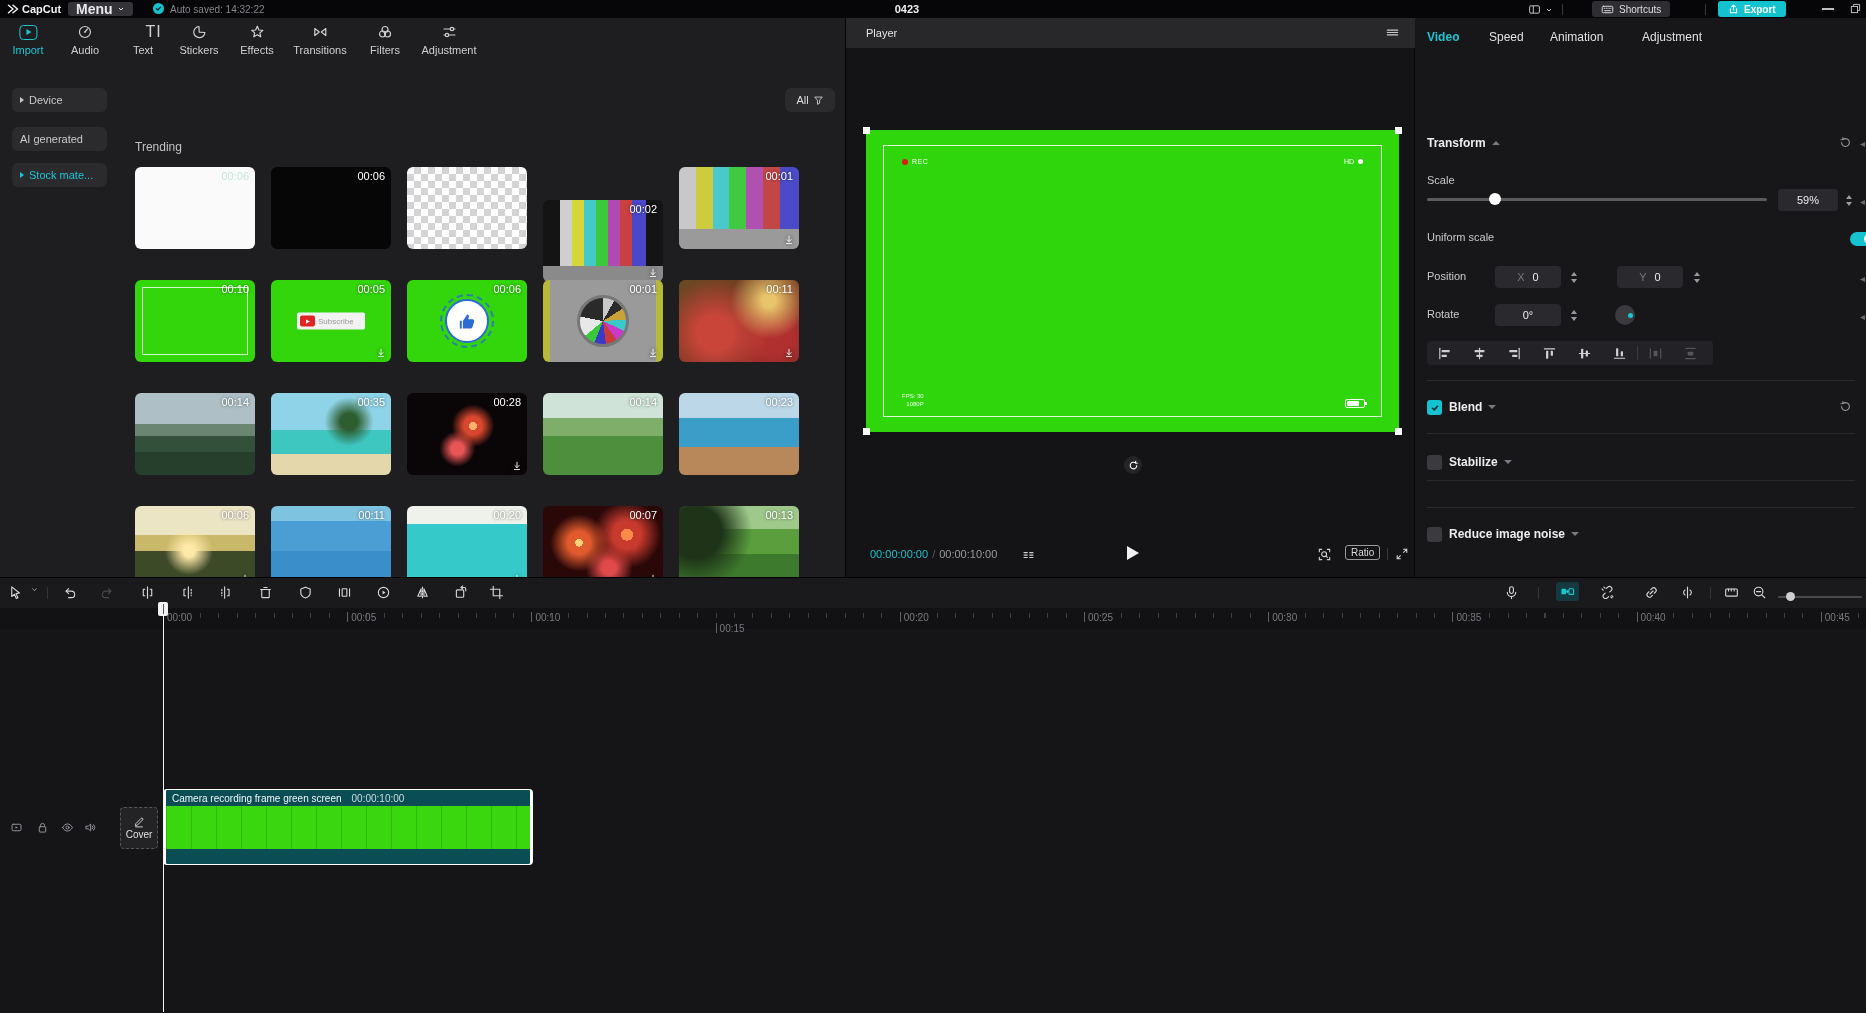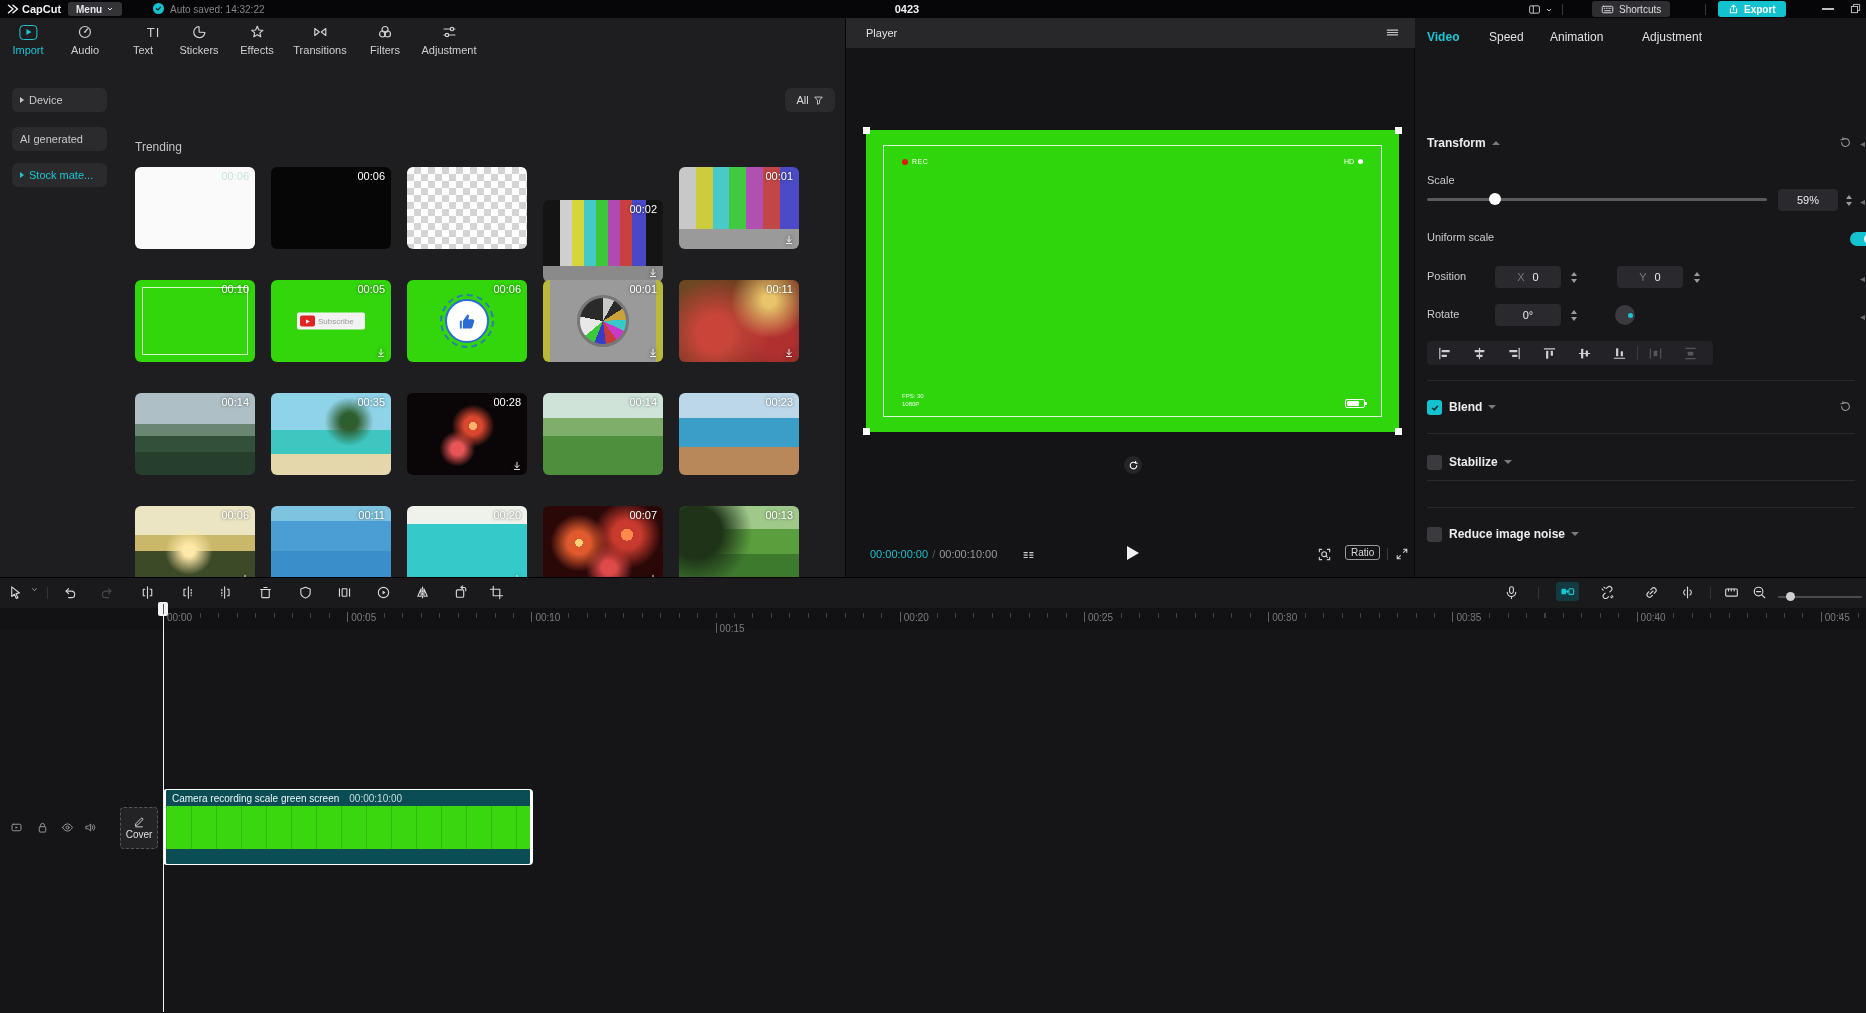--- a/index.html
+++ b/index.html
@@ -7,21 +7,21 @@
   body { font-family:"Liberation Sans","DejaVu Sans",sans-serif; }
   #app { position:relative; width:1866px; height:1013px; background:#141416; overflow:hidden; color:#d6d6d8; }
   .abs { position:absolute; }
   svg { display:block; }
   .ico { display:inline-flex; align-items:center; justify-content:center; }
 
   
   #topbar { left:0; top:0; width:1866px; height:18px; background:#060608; }
   .logo-glyph { color:#f2f2f4; }
   .app-name { color:#f2f2f4; font-size:11px; font-weight:bold; }
-  .menu-btn { left:68px; top:2px; height:14px; padding:0 8px; background:#343438; border-radius:3px; display:flex; align-items:center; gap:4px; color:#e8e8ea; font-size:10px; font-weight:bold; cursor:pointer; }
+  .menu-btn { left:68px; top:2px; height:14px; padding:0 8px; background:#343438; border-radius:3px; display:flex; align-items:center; gap:4px; color:#e8e8ea; font-size:14px; font-weight:bold; cursor:pointer; }
   .autosave-dot { left:153px; top:3px; width:11px; height:11px; border-radius:50%; background:#14c3cf; color:#06282b; }
   .autosave-txt { left:170px; top:4px; font-size:10px; color:#85858a; }
   .doc-title { left:857px; top:3px; width:100px; text-align:center; color:#f0f0f2; font-size:11px; font-weight:bold; }
   .tb-ic { color:#c9c9cd; cursor:pointer; }
   .tb-sep { width:1px; height:11px; background:#38383c; top:4px; }
   .shortcuts-btn { left:1592px; top:1px; height:16px; padding:0 9px; background:#2e2e32; border-radius:3px; display:flex; align-items:center; gap:5px; color:#dededf; font-size:10px; cursor:pointer; }
   .export-btn { left:1718px; top:1px; height:16px; padding:0 10px; background:#12c3cf; border-radius:3px; display:flex; align-items:center; gap:5px; color:#fff; font-size:10px; font-weight:bold; cursor:pointer; }
   .win-min { left:1822px; top:8px; width:12px; height:2px; background:#bfbfc2; cursor:pointer; }
   .win-restore { left:1850px; top:3px; cursor:pointer; color:#bfbfc2; }
 
@@ -63,21 +63,21 @@
   .k-fireworks { background:radial-gradient(circle at 55% 40%,#ffb36a 0 5%,#d9472e 5% 11%,rgba(0,0,0,0) 26%),radial-gradient(circle at 42% 68%,#e85555 0 7%,rgba(0,0,0,0) 20%),#0a0507; }
   .k-dancers { background:linear-gradient(180deg,#cfe3d8 0 30%,#7fae6a 30% 52%,#4e8f3e 52%); }
   .k-beach-friends { background:linear-gradient(180deg,#bcd8e8 0 30%,#3a9ec9 30% 66%,#b8885a 66%); }
   .k-forest { background:radial-gradient(circle at 45% 55%,#ffe9a8 0 7%,rgba(0,0,0,0) 30%),linear-gradient(180deg,#ece5c4 0 35%,#c9b86a 35% 55%,#3c4a28 55%); }
   .k-ocean { background:linear-gradient(180deg,#7ec3e0 0 18%,#4a9ed3 18% 55%,#3a8ec9 55%); }
   .k-pool { background:linear-gradient(180deg,#eef2ea 0 22%,#35c9c9 22%); }
   .k-fireworks-red { background:radial-gradient(circle at 30% 45%,#ffd27a 0 4%,#e05a2e 4% 12%,rgba(0,0,0,0) 30%),radial-gradient(circle at 70% 35%,#ff8a4a 0 6%,#c93a2e 6% 14%,rgba(0,0,0,0) 34%),radial-gradient(circle at 55% 75%,#e04a4a 0 8%,rgba(0,0,0,0) 26%),#2a0808; }
   .k-park { background:radial-gradient(circle at 14% 32%,#1e3318 0 22%,rgba(0,0,0,0) 48%),linear-gradient(180deg,#9ec98a 0 28%,#5a9e3e 28% 58%,#3e7a2e 58%); }
 
   
-  #player { left:845px; top:18px; width:570px; height:559px; background:#141416; border-left:1px solid #060608; border-right:1px solid #060608; }
+  #player { left:845px; top:18px; width:570px; height:559px; background:#141416; border-left:1px solid #060608; border-right:1px solid #060608;text-align:right; }
   .player-header { left:0; top:0; width:570px; height:30px; background:#28282a; display:flex; align-items:center; }
   .player-title { margin-left:20px; font-size:11px; color:#e4e4e6; }
   .player-menu { position:absolute; right:16px; top:7px; color:#c9c9cc; cursor:pointer; }
   #preview { left:20px; top:112px; width:533px; height:302px; background:#2ed60b; }
   .vf-frame { position:absolute; inset:15px 17px; border:1px solid rgba(255,255,255,.85); }
   .rec { position:absolute; left:36px; top:28px; display:flex; align-items:center; gap:4px; }
   .rec-dot { width:6px; height:6px; border-radius:50%; background:#e01818; }
   .rec-txt { font-size:7px; color:#fff; letter-spacing:.5px; }
   .hd { position:absolute; right:36px; top:28px; display:flex; align-items:center; gap:4px; }
   .hd-txt { font-size:7px; color:#fff; }
@@ -237,21 +237,21 @@
           <span class="ic">
             <svg width="16" height="16" viewBox="0 0 16 16" fill="none" stroke="currentColor" stroke-width="1.2" stroke-linecap="round" stroke-linejoin="round">
               <circle cx="8" cy="8" r="5.5"></circle>
               <path d="M8 8 L10.5 5"></path>
               <circle cx="8" cy="8" r="0.8" fill="currentColor" stroke="none"></circle>
             </svg>
           </span>
           <span>Audio</span>
         </div>
         <div class="mtab" style="left: 143px;">
-          <span class="ic" style="font-size: 13px; letter-spacing: 1px; margin-left: 21px;">TI</span>
+          <span class="ic" style="font-size: 16px; letter-spacing: 1px; margin-left: 21px;">TI</span>
           <span>Text</span>
         </div>
         <div class="mtab" style="left: 199px;">
           <span class="ic">
             <svg width="16" height="16" viewBox="0 0 16 16" fill="none" stroke="currentColor" stroke-width="1.2" stroke-linecap="round" stroke-linejoin="round">
               <path d="M13.5 8.5 A5.6 5.6 0 1 1 7.5 2.5 L7.8 8.2 Z"></path>
             </svg>
           </span>
           <span>Stickers</span>
         </div>
@@ -867,20 +867,20 @@
           <svg width="12" height="12" viewBox="0 0 16 16" fill="none" stroke="currentColor" stroke-width="1.2" stroke-linejoin="round">
             <path d="M3 13 L3.8 10.2 L10.8 3.2 a1.4 1.4 0 0 1 2 2 L5.8 12.2 Z"></path>
             <path d="M3 14.5 h10"></path>
           </svg>
         </span>
       <span class="lbl">Cover</span>
     </div>
 
     <div id="clip" class="abs">
       <div class="clip-header">
-        <span class="clip-name">Camera recording scale green screen</span>
+        <span class="clip-name">Camera recording frame green screen</span>
         <span class="clip-dur">00:00:10:00</span>
       </div>
       <div class="clip-body"></div>
       <div class="clip-footer"></div>
     </div>
   </div>
 </div>
 
 </body></html>

